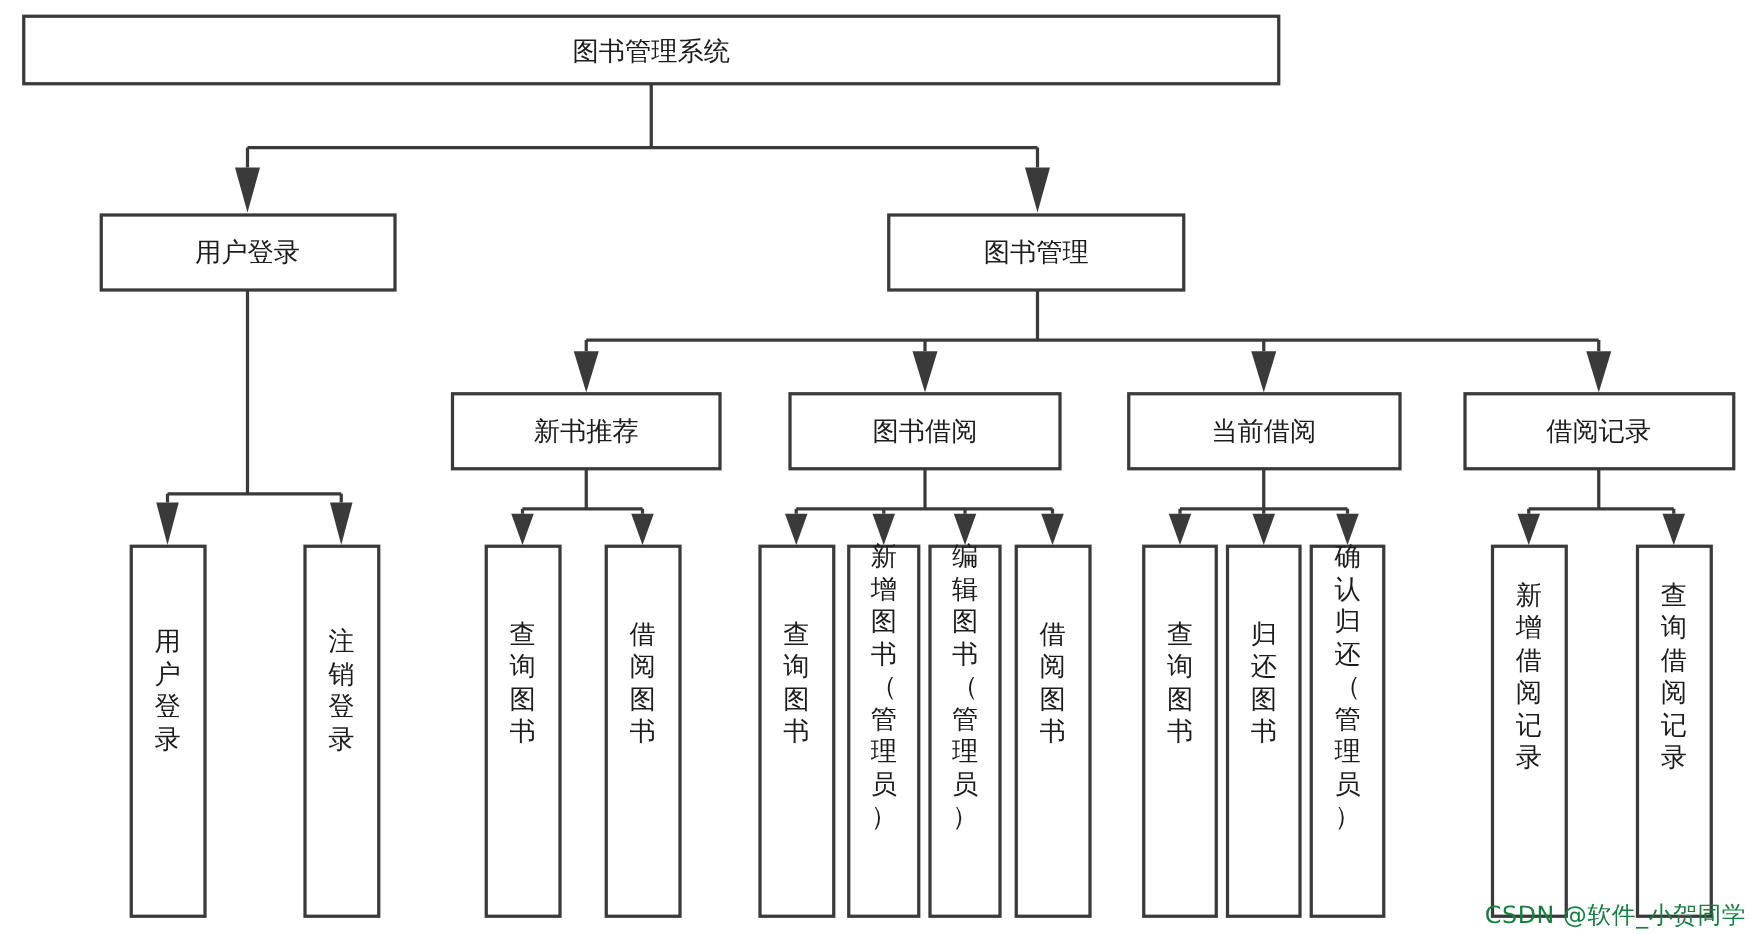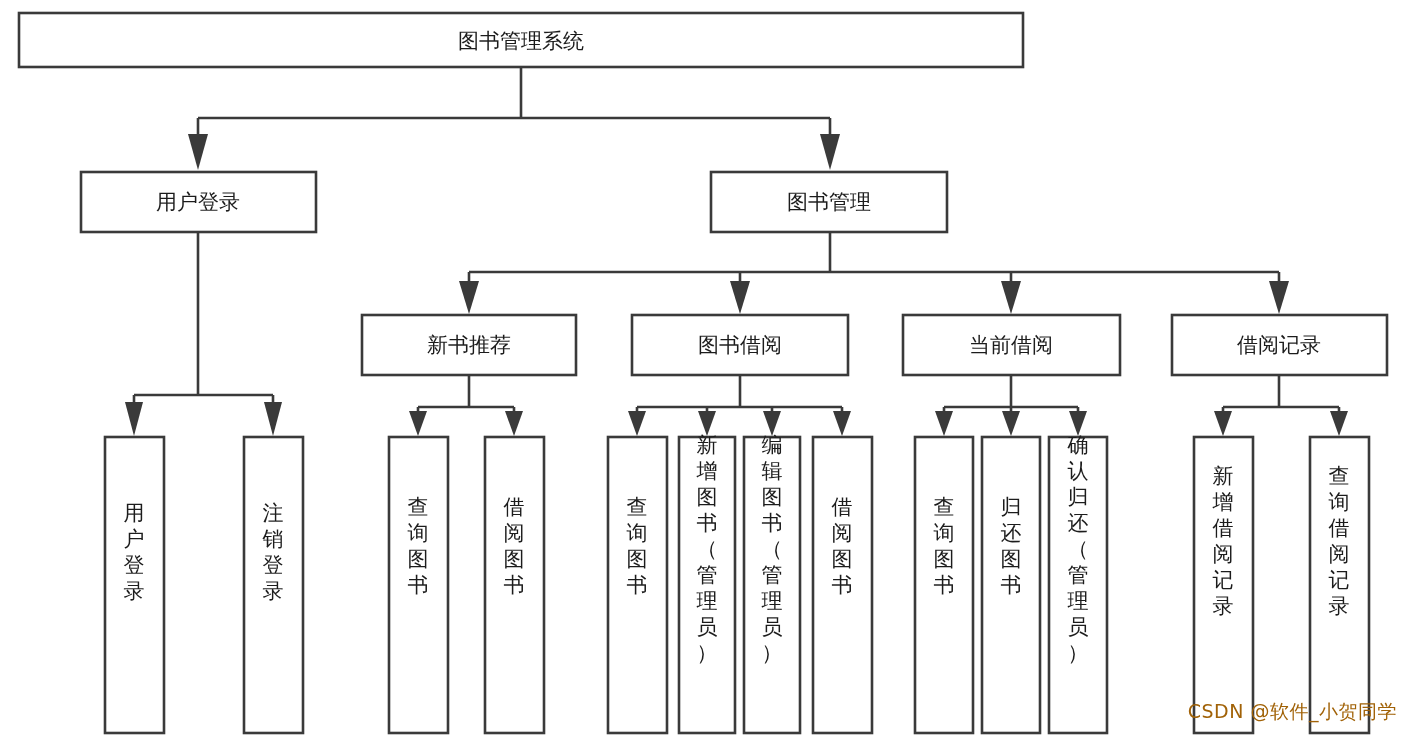--- a/index.html
+++ b/index.html
@@ -51,24 +51,24 @@
   }
   .node-label-vert {
     font-family: "DejaVu Sans", "Liberation Sans", sans-serif;
     fill: #1c1c1c;
     font-size: 21px;
     text-anchor: middle;
   }
   .watermark {
     position: absolute;
     right: 8px;
-    bottom: 22px;
+    bottom: 2px;
     font-family: "DejaVu Sans", "Liberation Sans", sans-serif;
     font-size: 19px;
-    color: #a16207;
+    color: #15803d;
     letter-spacing: 0.5px;
     white-space: nowrap;
     user-select: none;
   }
 </style>
 </head>
 <body>
 
 <div id="diagram-root">
 

